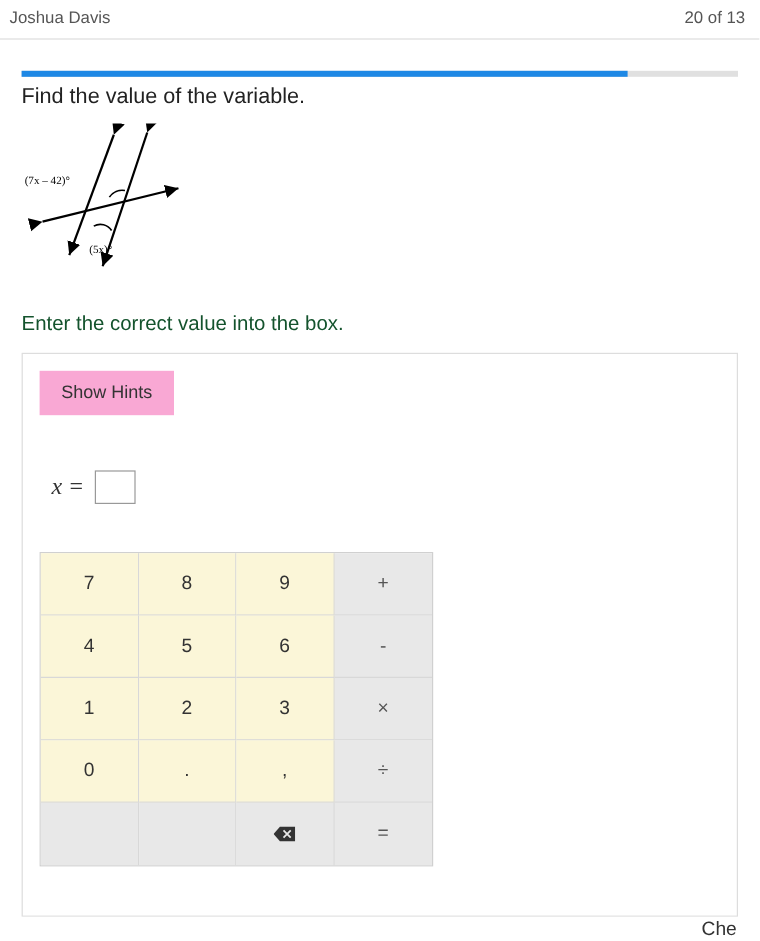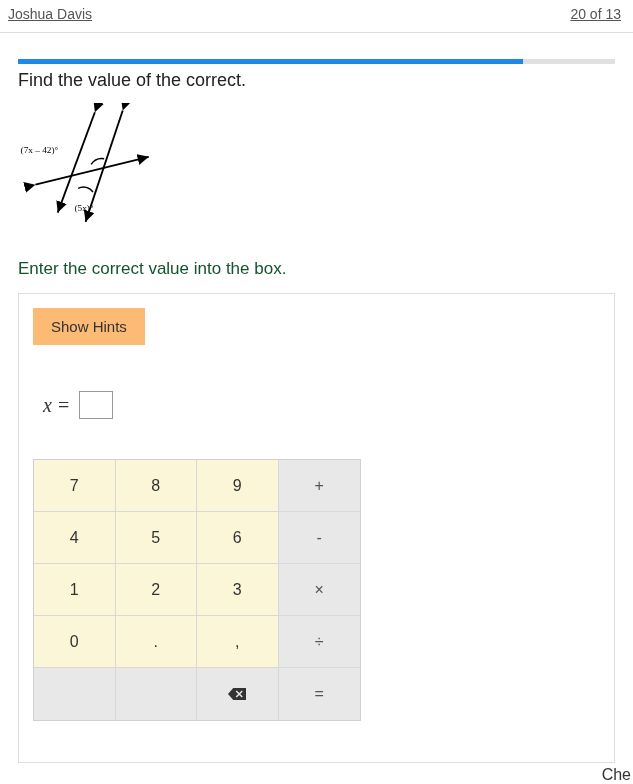--- a/index.html
+++ b/index.html
@@ -11,21 +11,20 @@
     width: 633px;
   }
   .top-bar {
     display: flex;
     justify-content: space-between;
     align-items: center;
     padding: 6px 12px 10px 8px;
     border-bottom: 1px solid #ddd;
     font-size: 14px;
     color: #555;
-    text-decoration: underline;
   }
   .progress-bar {
     width: 100%;
     height: 5px;
     background: #e0e0e0;
     margin-top: 14px;
   }
   .progress-fill {
     height: 100%;
     background: #1e88e5;
@@ -50,21 +49,21 @@
   }
   .answer-area {
     border: 1px solid #ddd;
     padding: 14px;
     min-height: 470px;
     position: relative;
   }
   .hints-btn {
     display: inline-block;
     padding: 10px 18px;
-    background: #fdba74;
+    background: #f9a8d4;
     color: #333;
     font-size: 15px;
     cursor: pointer;
     border: none;
   }
   .eq-row {
     margin: 46px 0 40px 10px;
     font-family: "Times New Roman", serif;
     font-style: italic;
     font-size: 20px;
@@ -104,41 +103,41 @@
     border-bottom: 1px solid #d8d8d8;
   }
   .key:last-child { border-right: none; }
   .keypad-row:last-child .key { border-bottom: none; }
   .num-key { background: #fbf6d8; color: #333; }
   .op-key { background: #e8e8e8; color: #555; }
   .blank-key { background: #e8e8e8; color:#333; }
   .key svg { width:18px; height:14px; }
   .footer-hint {
     position: fixed;
-    right: 2px;
+    right: 19px;
     bottom: 0;
     font-size: 16px;
     color: #333;
   }
 </style>
 </head>
 <body>
 
 <div class="top-bar">
   <span>Joshua Davis</span>
   <span>20 of 13</span>
 </div>
 
 <div class="content">
 
   <div class="progress-bar">
     <div class="progress-fill" style="width:84.6%;"></div>
   </div>
 
-  <div class="question-text">Find the value of the correct.</div>
+  <div class="question-text">Find the value of the variable.</div>
 
   <svg class="diagram" viewBox="0 0 160 140">
     <defs>
       <marker id="arr" markerWidth="8" markerHeight="8" refX="6" refY="3" orient="auto">
         <path d="M0,0 L6,3 L0,6 Z" fill="#000"></path>
       </marker>
     </defs>
 
     <line x1="18" y1="88" x2="140" y2="58" stroke="#000" stroke-width="2" marker-start="url(#arr)" marker-end="url(#arr)"></line>
 

